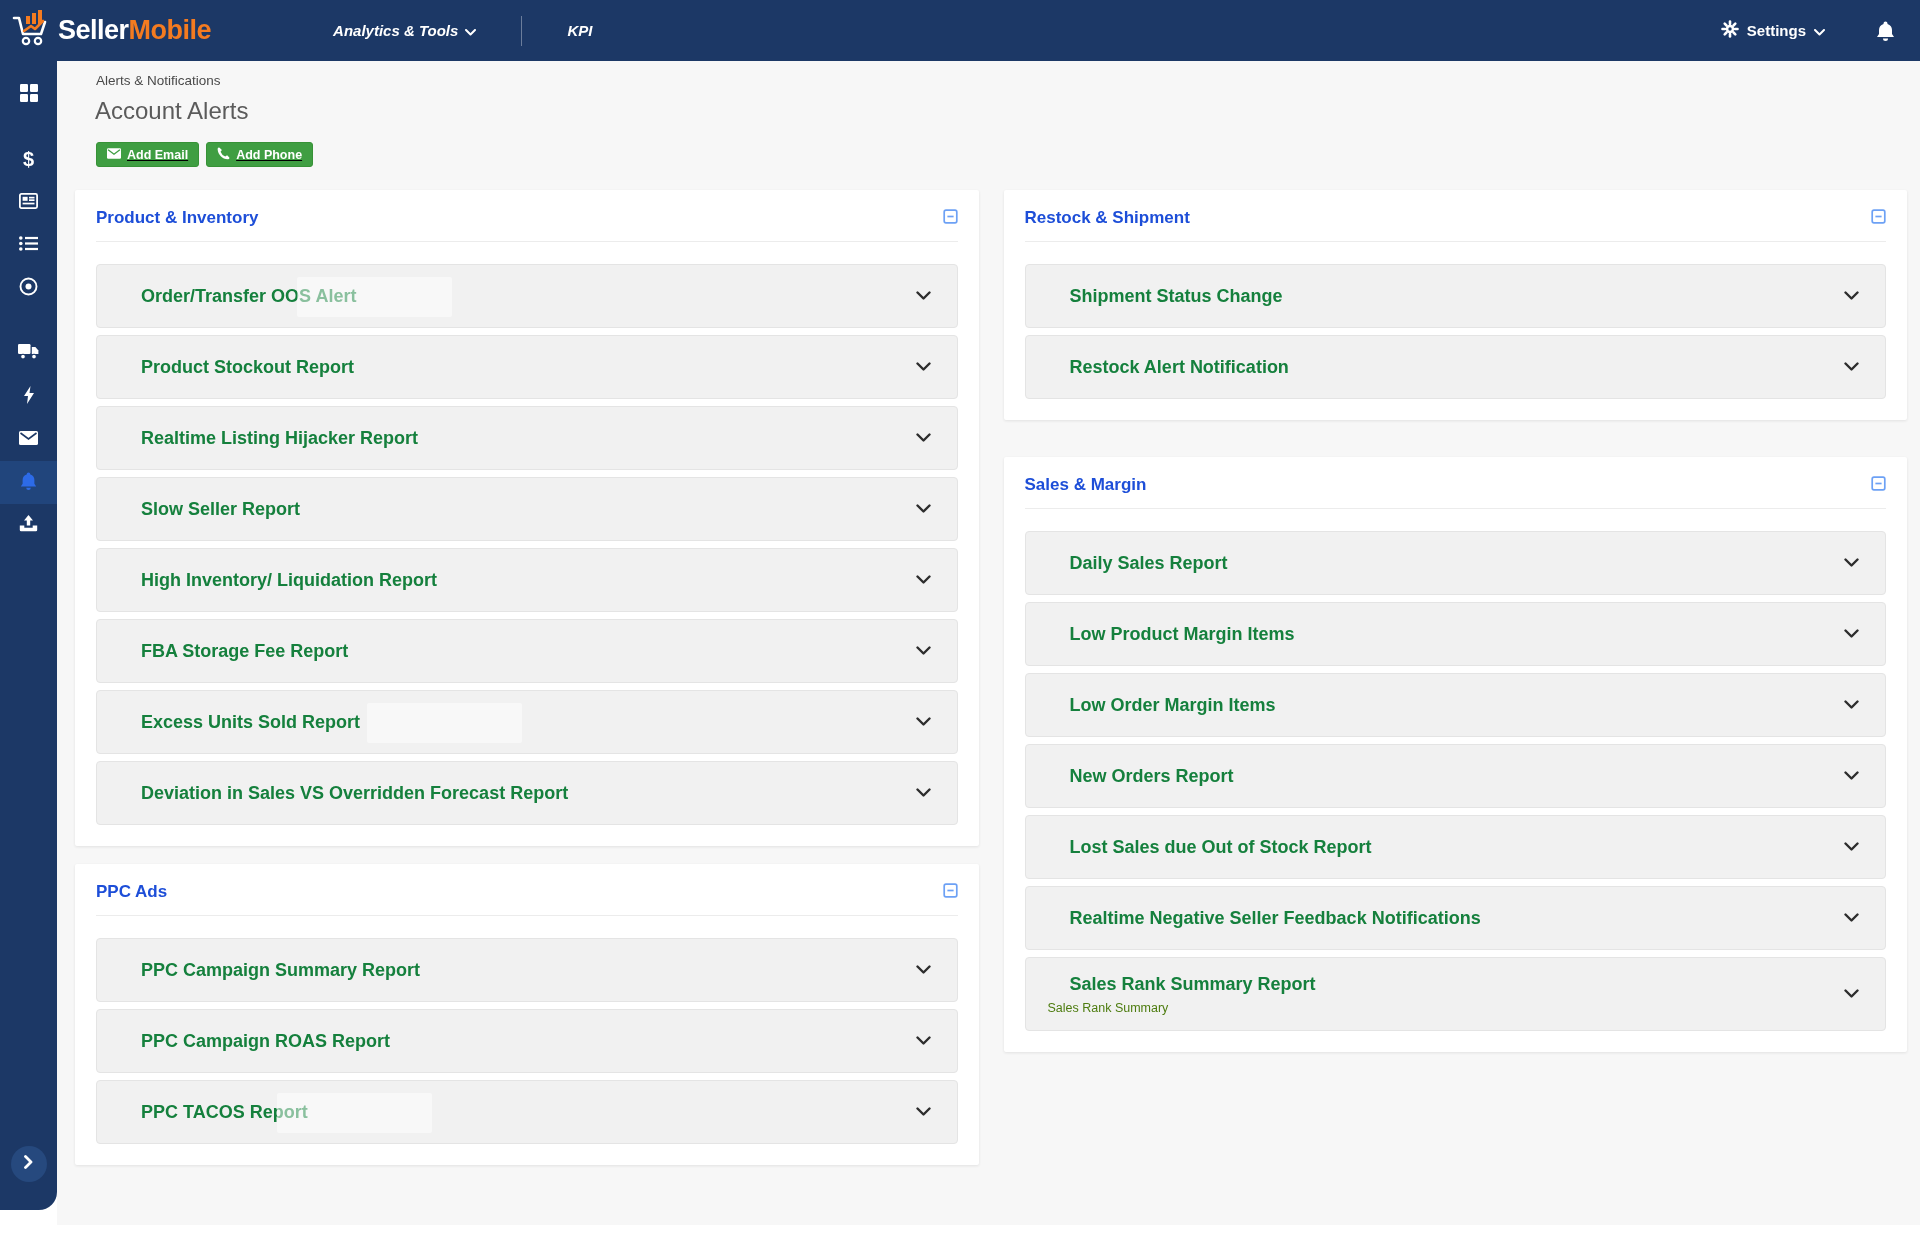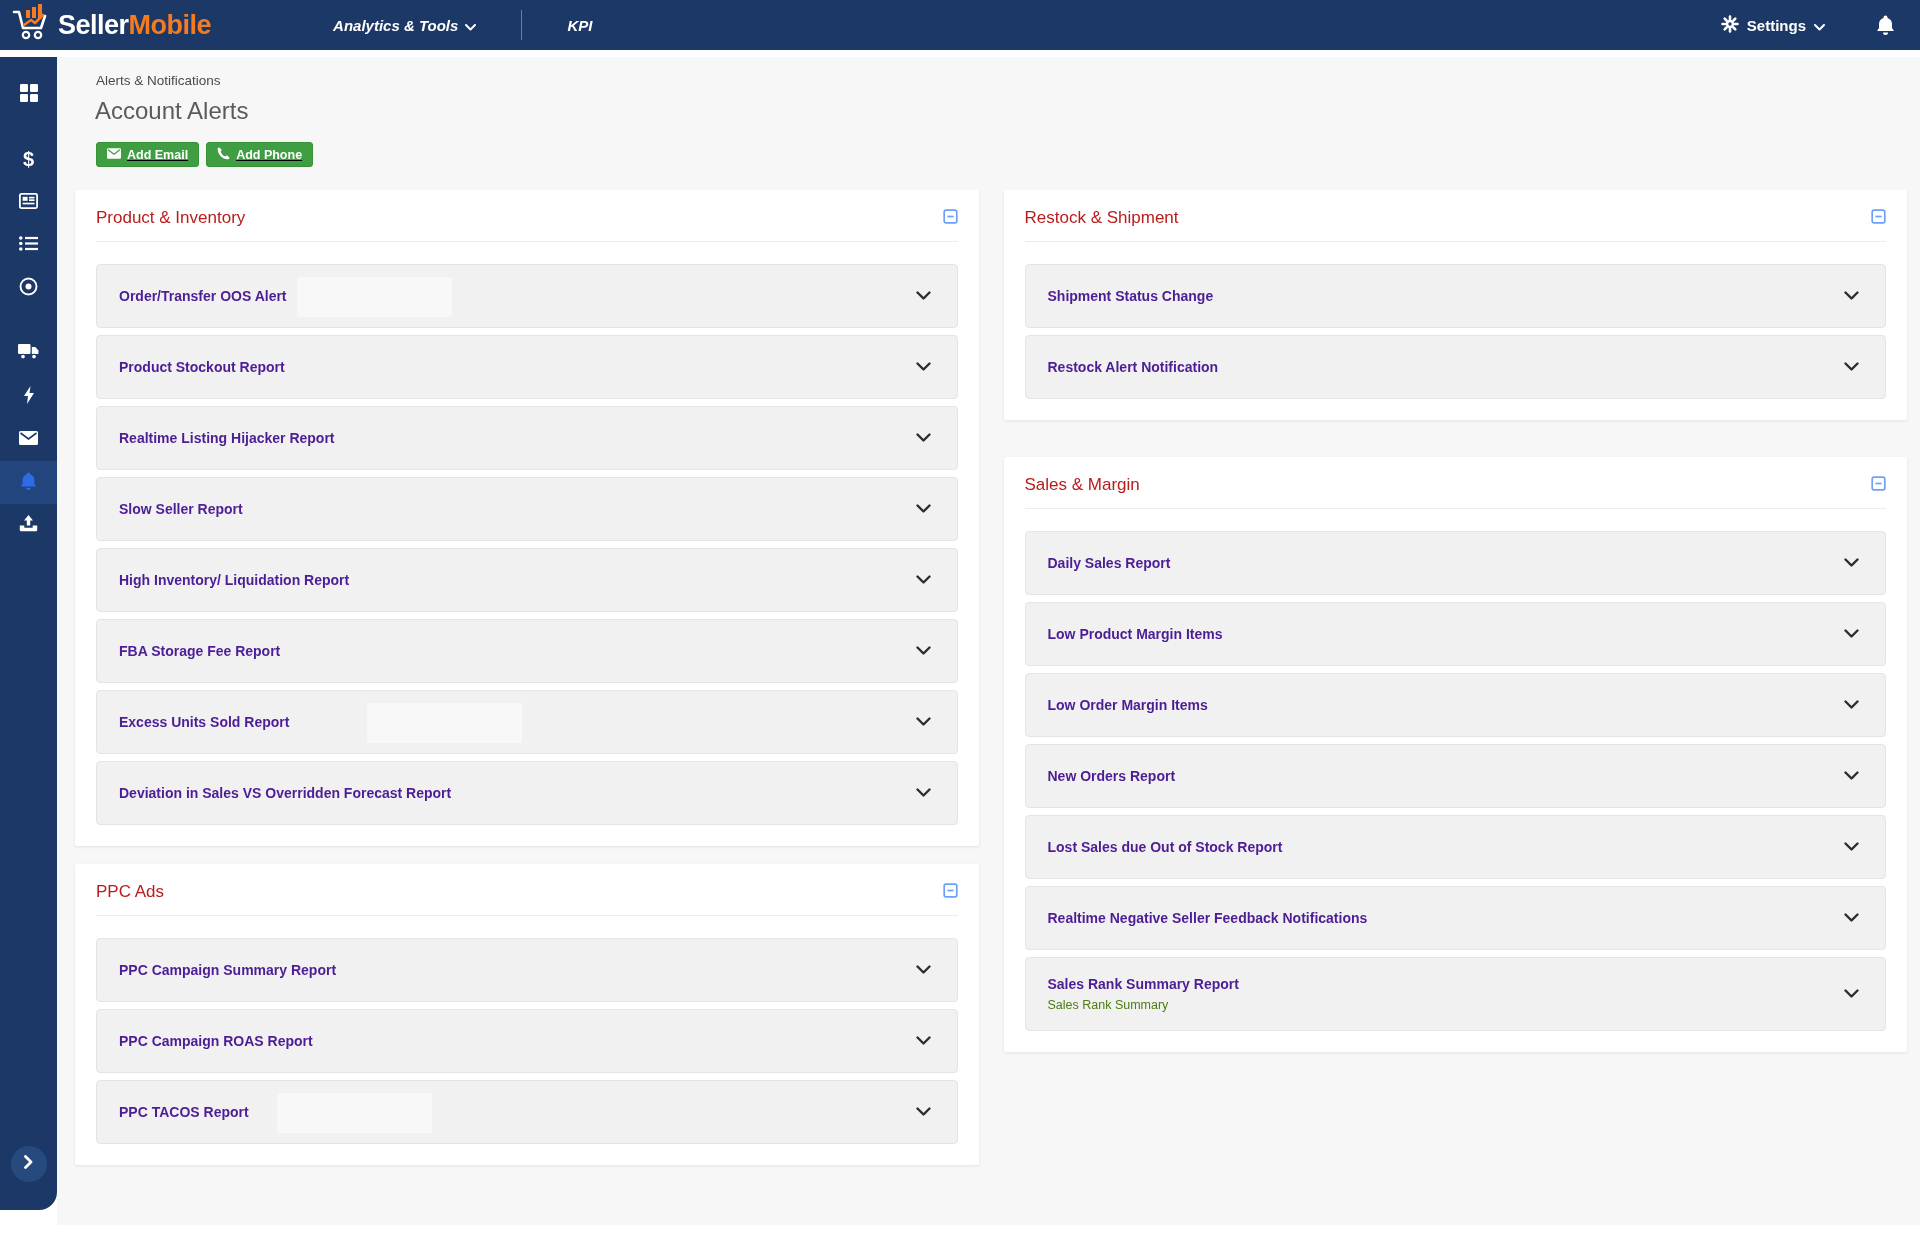--- a/index.html
+++ b/index.html
@@ -1,20 +1,20 @@
 <!DOCTYPE html>
 <html><head>
 <meta charset="utf-8">
 <style>
   * { margin:0; padding:0; box-sizing:border-box; }
   html,body { width:1920px; height:1240px; background:#ffffff; overflow:hidden;
               font-family:"Liberation Sans", sans-serif; }
 
   
-  .navbar { position:absolute; left:0; top:0; width:1920px; height:50px;
+  .navbar { position:absolute; left:0; top:0; width:1920px; height:61px;
             background:#1c3866; display:flex; align-items:center; z-index:5; }
   .brand { display:flex; align-items:center; margin-left:12px; cursor:pointer; }
   .brand-text { font-size:27px; font-weight:bold; letter-spacing:-0.5px; margin-left:6px; }
   .brand-text .p1 { color:#ffffff; }
   .brand-text .p2 { color:#f47b20; }
   .nav-menu { display:flex; align-items:center; margin-left:122px;font-style:italic; }
   .nav-item { color:#ffffff; font-size:15px; font-weight:bold; cursor:pointer;
               display:flex; align-items:center; gap:7px; }
   .nav-divider { width:1px; height:30px; background:rgba(255,255,255,0.35); margin:0 45px; }
   .nav-right { margin-left:auto; display:flex; align-items:center; margin-right:24px; }
@@ -48,31 +48,31 @@
                font-family:"Liberation Sans", sans-serif; }
 
   .columns { display:flex; align-items:flex-start; gap:25px; padding:23px 13px 0 18px; }
   .col { flex:1 1 0; min-width:0; }
 
   .card { background:#ffffff; border-radius:2px; box-shadow:0 1px 3px rgba(0,0,0,0.09);
           padding:18px 21px 21px 21px; }
   .card + .card { margin-top:18px; }
   .card.mb-lg { margin-bottom:37px; }
   .card-head { display:flex; align-items:center; justify-content:space-between; }
-  .card-title { font-size:17px; font-weight:normal; color:#b91c1c; }
+  .card-title { font-size:17px; font-weight:bold; color:#1d4ed8; }
   .collapse-btn { cursor:pointer; display:flex; align-items:center; }
   .card-divider { border-bottom:1px solid #ececec; margin-top:13px; }
   .rows { margin-top:22px; display:flex; flex-direction:column; gap:7px; }
 
   .acc-row { position:relative; background:#f1f1f1; border:1px solid #e4e4e4;
              border-radius:4px; height:64px; display:flex; align-items:center;
              padding:0 26px 0 22px; cursor:pointer; }
   .acc-row.tall { height:74px; flex-direction:column; align-items:flex-start;
                   justify-content:center; gap:6px; }
-  .acc-label { font-size:14px; font-weight:bold; color:#4c1d95; }
+  .acc-label { font-size:18px; font-weight:bold; color:#15803d;margin-left:22px; }
   .acc-sublabel { font-size:12.5px; color:#4d7c0f; }
   .acc-chevron { margin-left:auto; display:flex; align-items:center; }
   .acc-row.tall .acc-chevron { position:absolute; right:26px; top:50%; transform:translateY(-50%); margin:0; }
   .shimmer { position:absolute; left:200px; top:12px; width:155px; height:40px;
              background:rgba(255,255,255,0.5); border-radius:2px; pointer-events:none; }
 </style>
 </head>
 <body>
 
 <div class="navbar">

